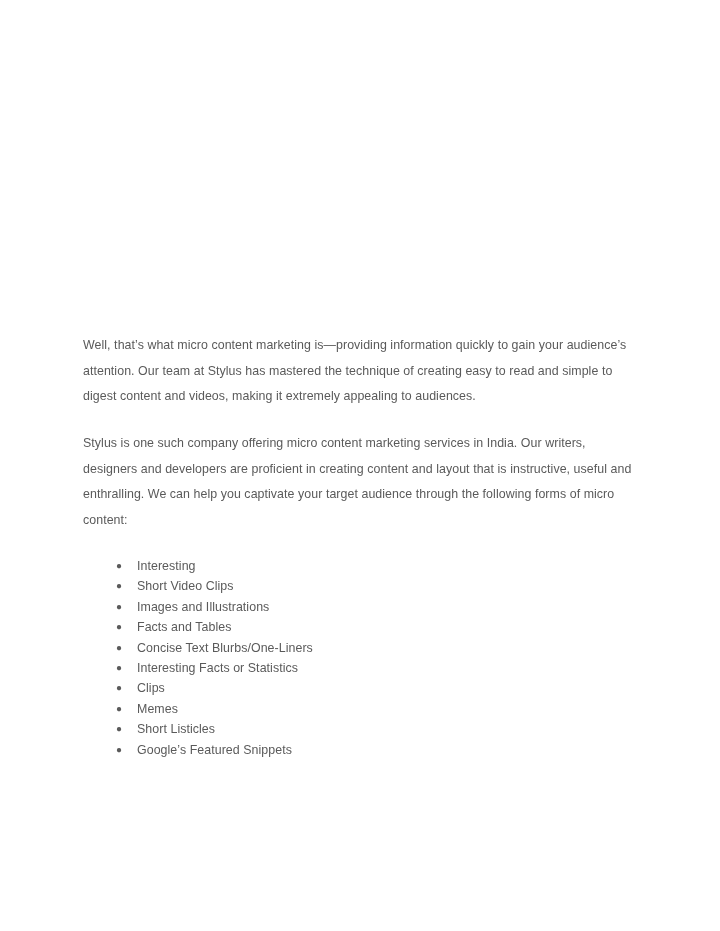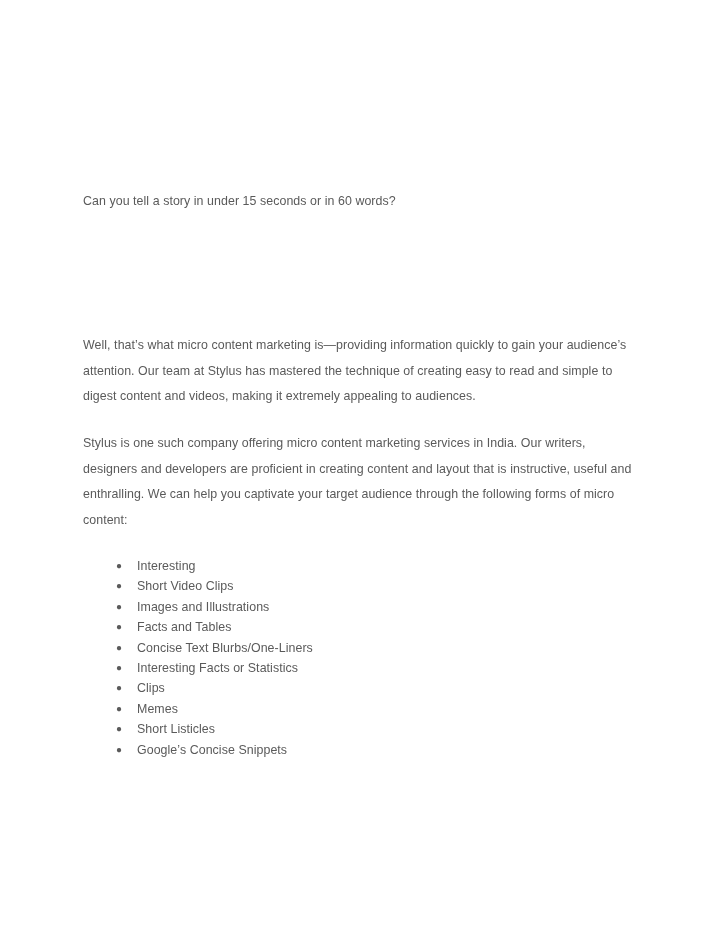--- a/index.html
+++ b/index.html
@@ -96,21 +96,20 @@
     color: #5a5a5a;
     text-align: left;
   }
 </style>
 </head>
 <body>
 
 <div class="page">
 
 
-  <p class="para para-1">Can you tell a story in under 15 seconds or in 60 words?</p>
 
   <p class="para para-2">Well, that’s what micro content marketing is—providing information quickly to gain your audience’s attention. Our team at Stylus has mastered the technique of creating easy to read and simple to digest content and videos, making it extremely appealing to audiences.</p>
 
   <p class="para para-3">Stylus is one such company offering micro content marketing services in India. Our writers, designers and developers are proficient in creating content and layout that is instructive, useful and enthralling. We can help you captivate your target audience through the following forms of micro content:</p>
 
   <ul class="bullet-list">
     <li>
       <span class="bullet-dot">●</span>
       <span>Interesting</span>
     </li>
@@ -141,17 +140,17 @@
     <li>
       <span class="bullet-dot">●</span>
       <span>Memes</span>
     </li>
     <li>
       <span class="bullet-dot">●</span>
       <span>Short Listicles</span>
     </li>
     <li>
       <span class="bullet-dot">●</span>
-      <span>Google’s Concise Snippets</span>
+      <span>Google’s Featured Snippets</span>
     </li>
   </ul>
 
 </div>
 
 </body></html>

